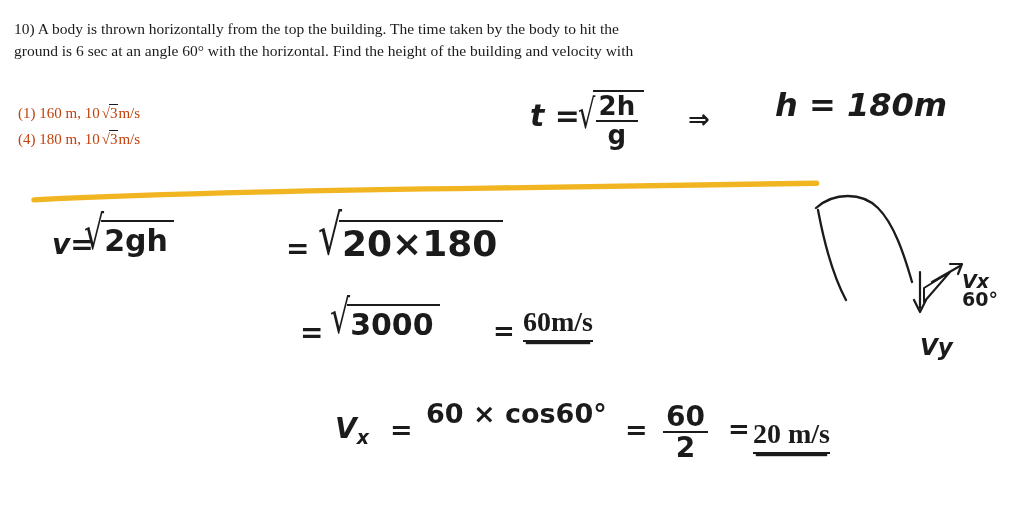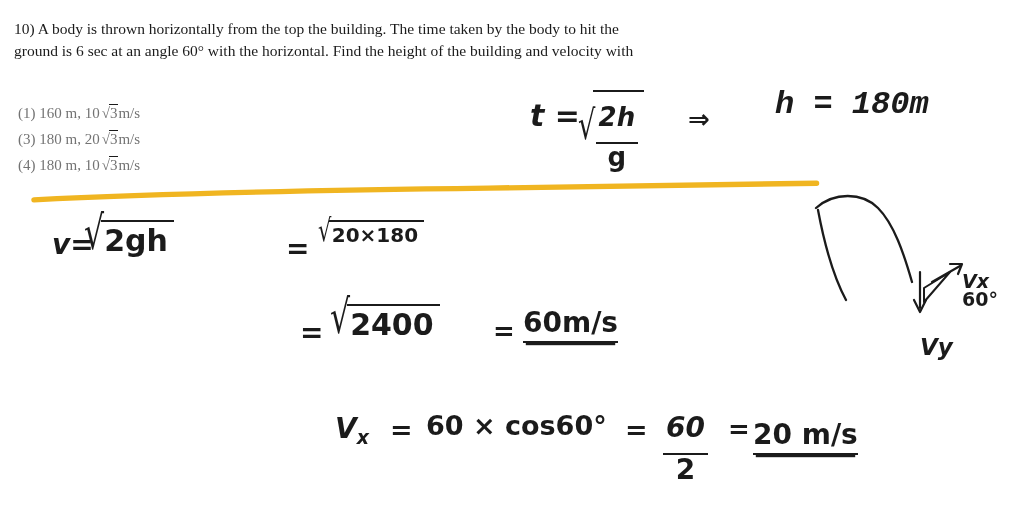--- a/index.html
+++ b/index.html
@@ -30,21 +30,21 @@
     line-height: 22px;
     color: #1b1b1b;
     font-family: "Liberation Serif", serif;
   }
   .options {
     position: absolute;
     left: 18px;
     top: 100px;
     font-size: 15px;
     line-height: 26px;
-    color: #737373;
+    color: #c2410c;
     font-family: "Liberation Serif", serif;
   }
   .opt {
     white-space: nowrap;
   }
   .radical {
     display: inline-block;
     position: relative;
     padding-left: 2px;
   }
@@ -95,108 +95,105 @@
     position: relative;
     top: -2px;
   }
 
   .frac {
     display: inline-block;
     text-align: center;
     vertical-align: middle;
     line-height: 1.05;
   }
-  .frac .num { display: block; padding: 11px 3px; font-style: italic; }
+  .frac .num { display: block; padding: 0 3px; }
   .frac .den {
     display: block;
     border-top: 2.2px solid #1b1b1b;
     padding: 0 3px;
   }
   .uline2 {
     border-bottom: 2.2px solid #1b1b1b;
     box-shadow: 0 5px 0 -2.8px #1b1b1b;
     padding-bottom: 2px;
+    font-family: Liberation Serif, serif;
   }
 
   svg { display: block; overflow: visible; }
 </style>
 </head>
 <body>
 
 <div id="page">
 
   <div class="question">
     <div>10) A body is thrown horizontally from the top the building. The time taken by the body to hit the</div>
     <div>ground is 6 sec at an angle 60° with the horizontal. Find the height of the building and velocity with</div>
   </div>
 
   <div class="options">
     <div class="opt">
       <span>(1)</span>
       <span>160 m, 10</span><span class="radical"><span class="rsym">√</span><span class="rbody">3</span></span><span>m/s</span>
     </div>
     <div class="opt">
-      <span>(3)</span>
-      <span>180 m, 20</span><span class="radical"><span class="rsym">√</span><span class="rbody">3</span></span><span>m/s</span>
-    </div>
-    <div class="opt">
       <span>(4)</span>
       <span>180 m, 10</span><span class="radical"><span class="rsym">√</span><span class="rbody">3</span></span><span>m/s</span>
     </div>
   </div>
 
   <svg class="yellow-line" width="830" height="30" viewBox="0 0 830 30">
     <path d="M4,22 C120,16 300,12 470,10 C600,8.5 720,7 806,5" stroke="#f0b521" stroke-width="5.5" fill="none" stroke-linecap="round"></path>
   </svg>
 
   <div class="hw hw-i" style="left:530px; top:98px; font-size:30px;">t =</div>
 
   <div class="hw" style="left:578px; top:92px; font-size:26px;">
     <span class="sqrt">
       <span class="sign">√</span><span class="under"><span class="frac"><span class="num">2h</span><span class="den">g</span></span></span>
     </span>
   </div>
 
   <div class="hw" style="left:688px; top:104px; font-size:26px;">⇒</div>
 
-  <div class="hw hw-i" style="left:775px; top:86px; font-size:32px;font-family:Liberation Mono, monospace;">h = 180m</div>
+  <div class="hw hw-i" style="left:775px; top:86px; font-size:32px;">h = 180m</div>
 
   <div class="hw hw-i" style="left:52px; top:228px; font-size:28px;">v=</div>
 
   <div class="hw" style="left:84px; top:222px; font-size:30px;">
     <span class="sqrt">
       <span class="sign">√</span><span class="under">2gh</span>
     </span>
   </div>
 
   <div class="hw" style="left:286px; top:232px; font-size:28px;">=</div>
 
-  <div class="hw" style="left:318px; top:222px; font-size:20px;">
+  <div class="hw" style="left:318px; top:222px; font-size:36px;">
     <span class="sqrt">
       <span class="sign">√</span><span class="under">20×180</span>
     </span>
   </div>
 
   <div class="hw" style="left:300px; top:316px; font-size:28px;">=</div>
 
   <div class="hw" style="left:330px; top:306px; font-size:30px;">
     <span class="sqrt">
-      <span class="sign">√</span><span class="under">2400</span>
+      <span class="sign">√</span><span class="under">3000</span>
     </span>
   </div>
 
   <div class="hw" style="left:493px; top:316px; font-size:26px;">=</div>
 
   <div class="hw uline2" style="left:523px; top:306px; font-size:28px;">60m/s</div>
 
   <div class="hw hw-i" style="left:335px; top:412px; font-size:28px;">V<span style="font-size:19px; position:relative; top:6px;">x</span></div>
 
   <div class="hw" style="left:390px; top:414px; font-size:27px;">=</div>
 
-  <div class="hw" style="left:426px; top:410px; font-size:27px;">60 × cos60°</div>
+  <div class="hw" style="left:426px; top:398px; font-size:27px;">60 × cos60°</div>
 
   <div class="hw" style="left:625px; top:414px; font-size:27px;">=</div>
 
   <div class="hw" style="left:663px; top:402px; font-size:28px;">
     <span class="frac">
       <span class="num">60</span>
       <span class="den">2</span>
     </span>
   </div>
 

